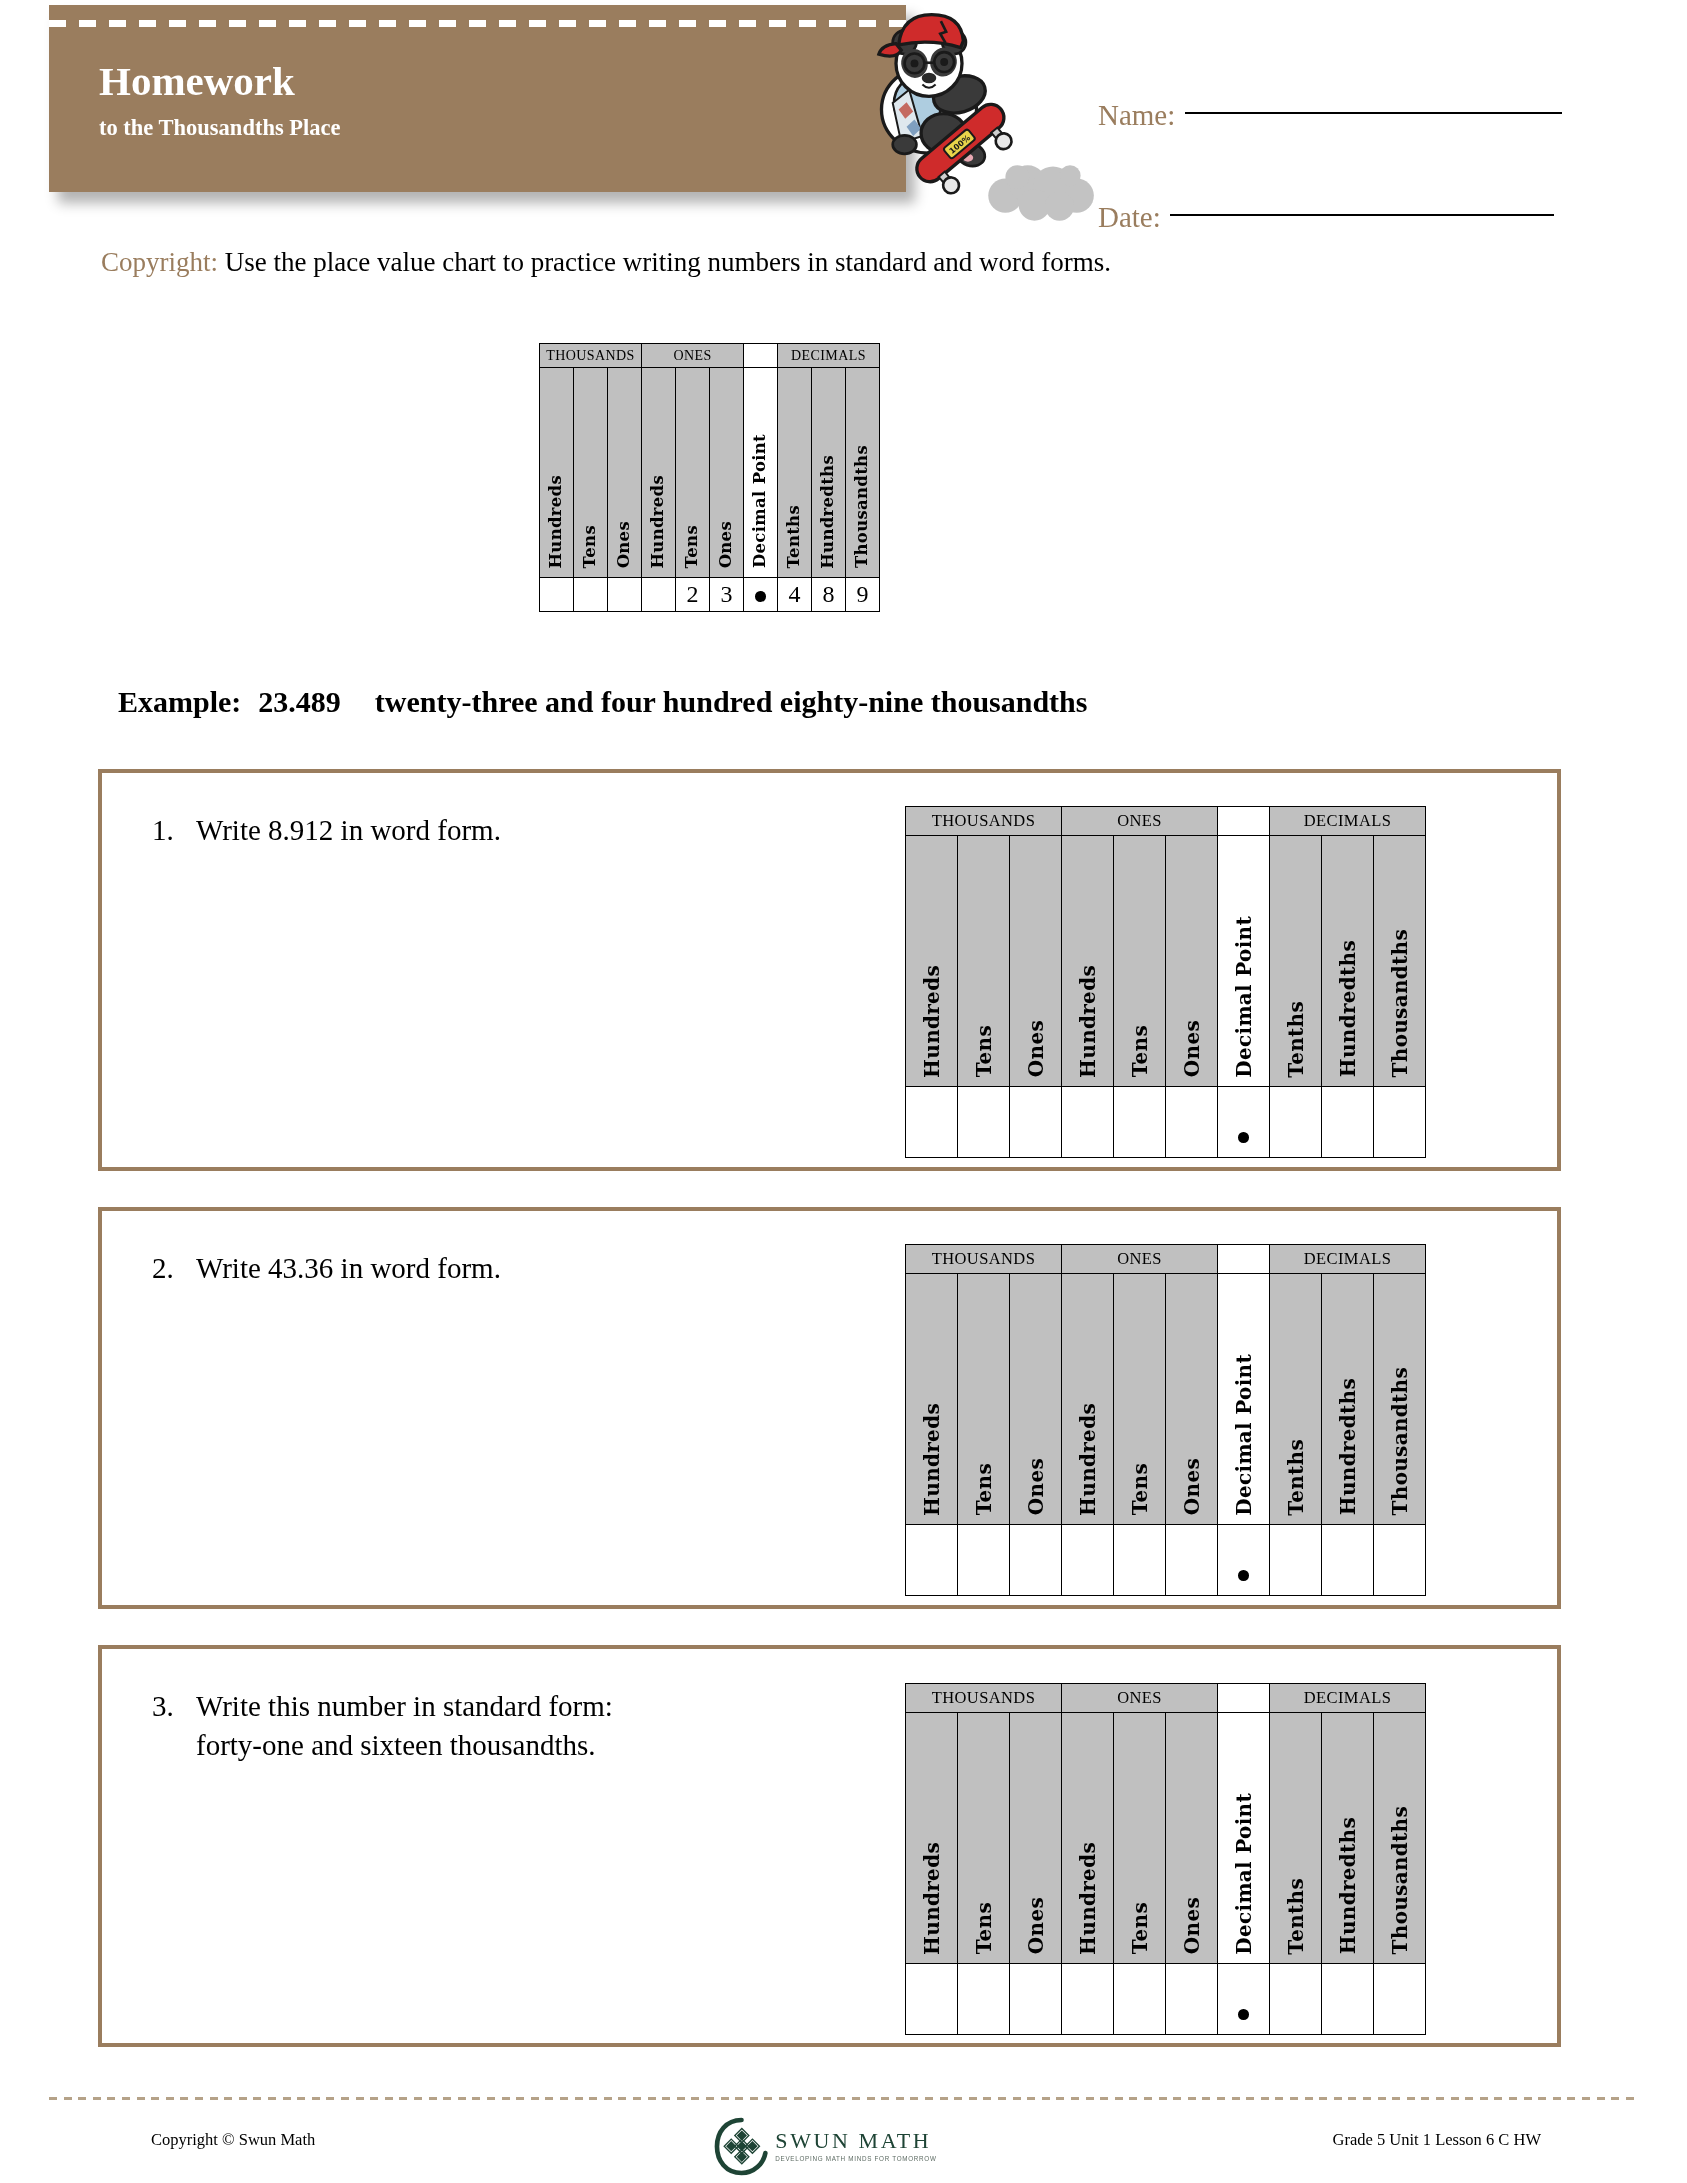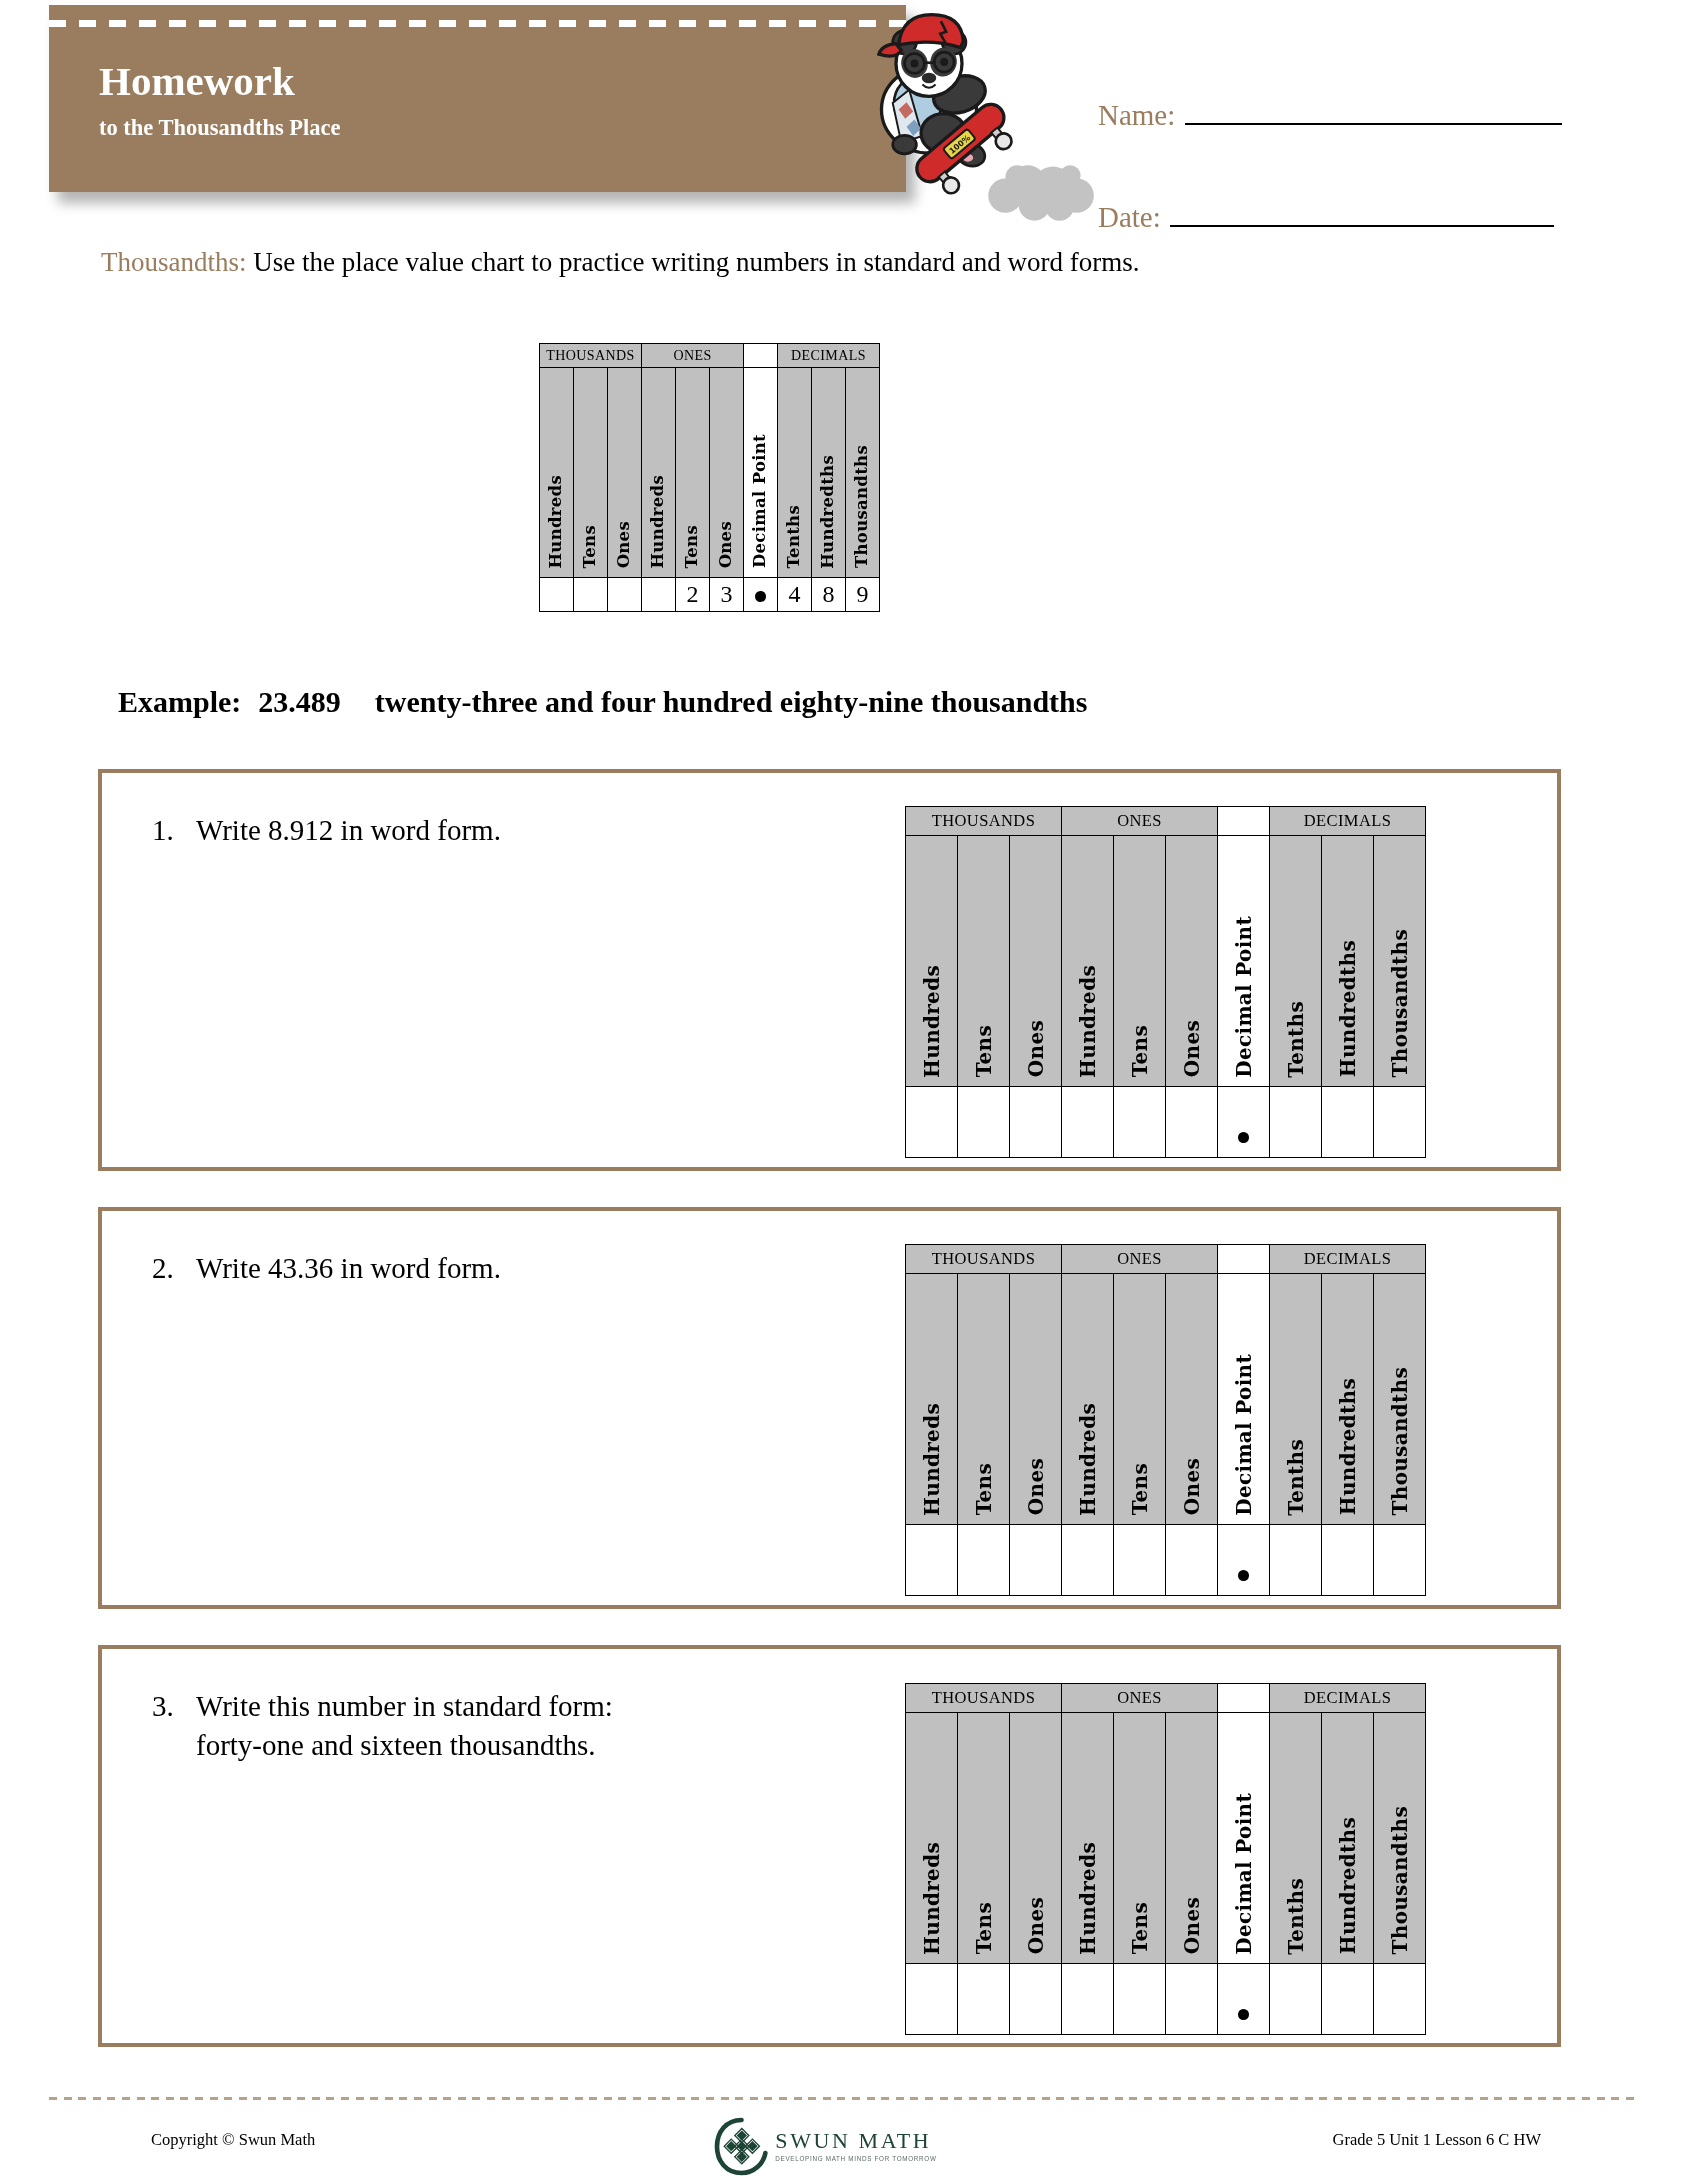--- a/index.html
+++ b/index.html
@@ -75,21 +75,21 @@
     top: 157px;
     width: 132px;
     height: 64px;
     z-index: 1;
   }
 
   
   .field-row {
     position: absolute;
     display: flex;
-    align-items: flex-end;
+    align-items: center;
     z-index: 4;
   }
   .field-name { left: 1098px; top: 101px; }
   .field-date { left: 1098px; top: 179px; margin-top: 24px; }
   .field-label {
     color: #9a7d5e;
     font-size: 29px;
     font-weight: normal;
     line-height: 1;
     padding-right: 9.3px;
@@ -366,21 +366,21 @@
   <div class="field-row field-name">
     <span class="field-label">Name:</span>
     <span class="field-line"></span>
   </div>
   <div class="field-row field-date">
     <span class="field-label">Date:</span>
     <span class="field-line"></span>
   </div>
 
   <div class="directions">
-    <span class="d-label">Thousandths:</span>
+    <span class="d-label">Copyright:</span>
     <span>Use the place value chart to practice writing numbers in standard and word forms.</span>
   </div>
 
   <table class="pv-chart" id="chart-example">
     <tbody>
         <tr class="group-row">
       <td colspan="3">THOUSANDS</td>
       <td colspan="3">ONES</td>
       <td class="white"></td>
       <td colspan="3">DECIMALS</td>

